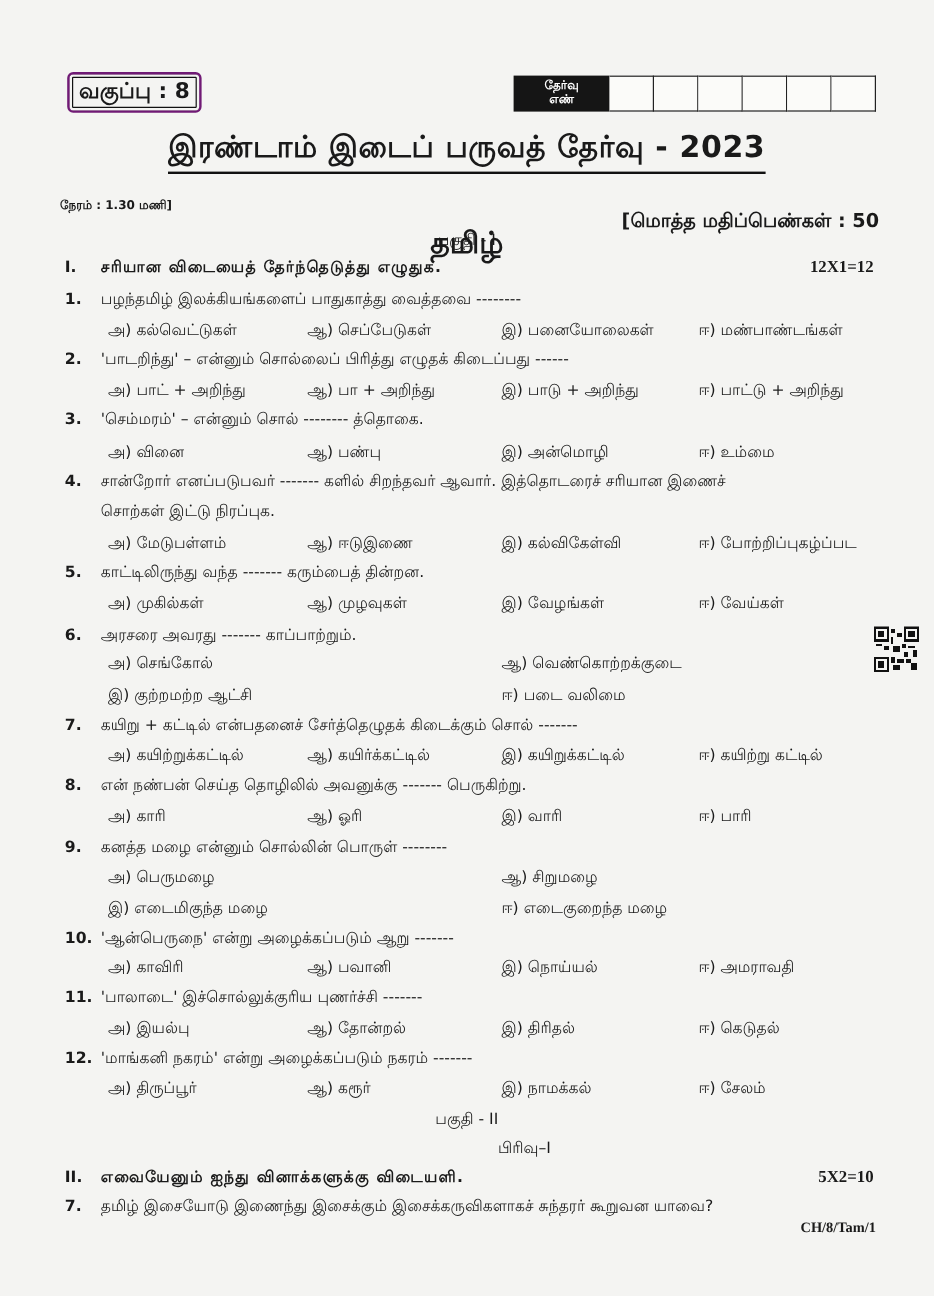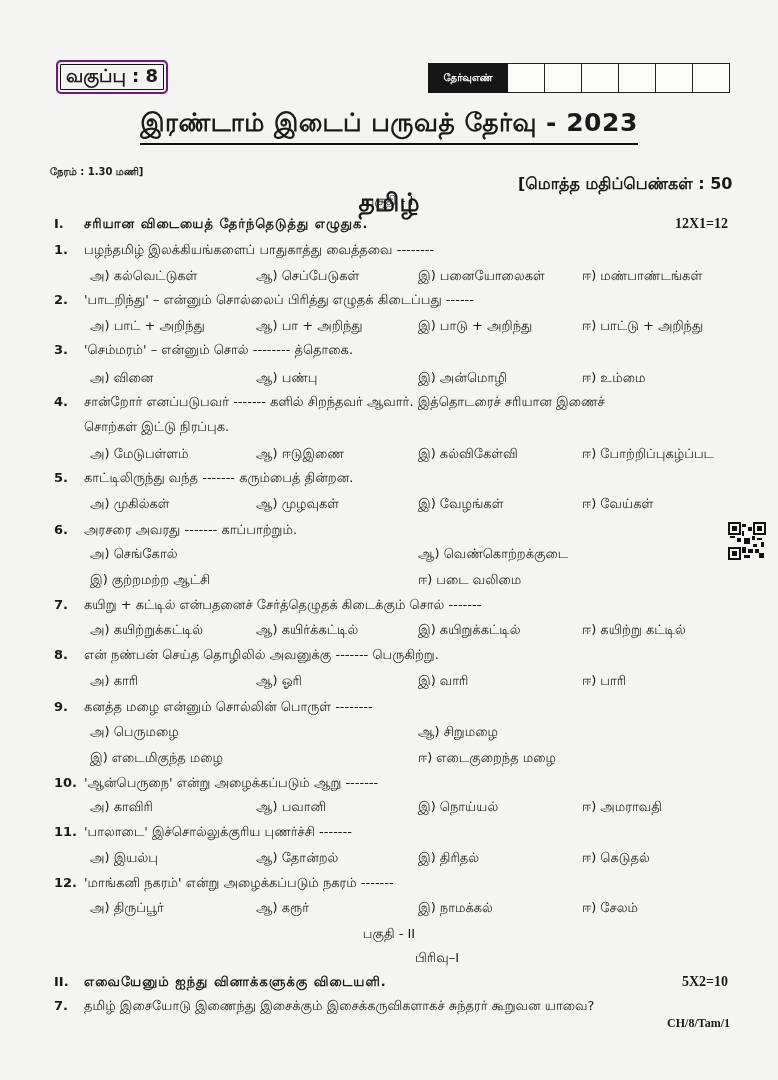--- a/index.html
+++ b/index.html
@@ -17,21 +17,21 @@
     box-shadow: inset 0 0 0 2px #f4f4f2, inset 0 0 0 3px #111;
     font-size: 18px; font-weight: bold;
     display: flex; align-items: center; justify-content: center;
   }
   .exam-no {
     left: 428px; top: 63px; height: 30px; display: flex;
   }
   .exam-no .label {
     width: 80px; height: 30px; background: #151515; color: #fff;
     font-size: 10px; font-weight: bold; line-height: 12px;
-    display: flex; align-items: center; justify-content: center;
+    display: flex; flex-direction: column; align-items: center; justify-content: center;
   }
   .exam-no .cell {
     width: 36px; height: 28px; border: 1.5px solid #222; border-left: none; background: #fbfbf9;
   }
   .main-title {
     left: 140px; top: 108px; width: 498px; text-align: center;
     font-size: 25px; font-weight: bold; letter-spacing: 0.5px;
     border-bottom: 2px solid #111; padding-bottom: 3px;
   }
   .subject {

